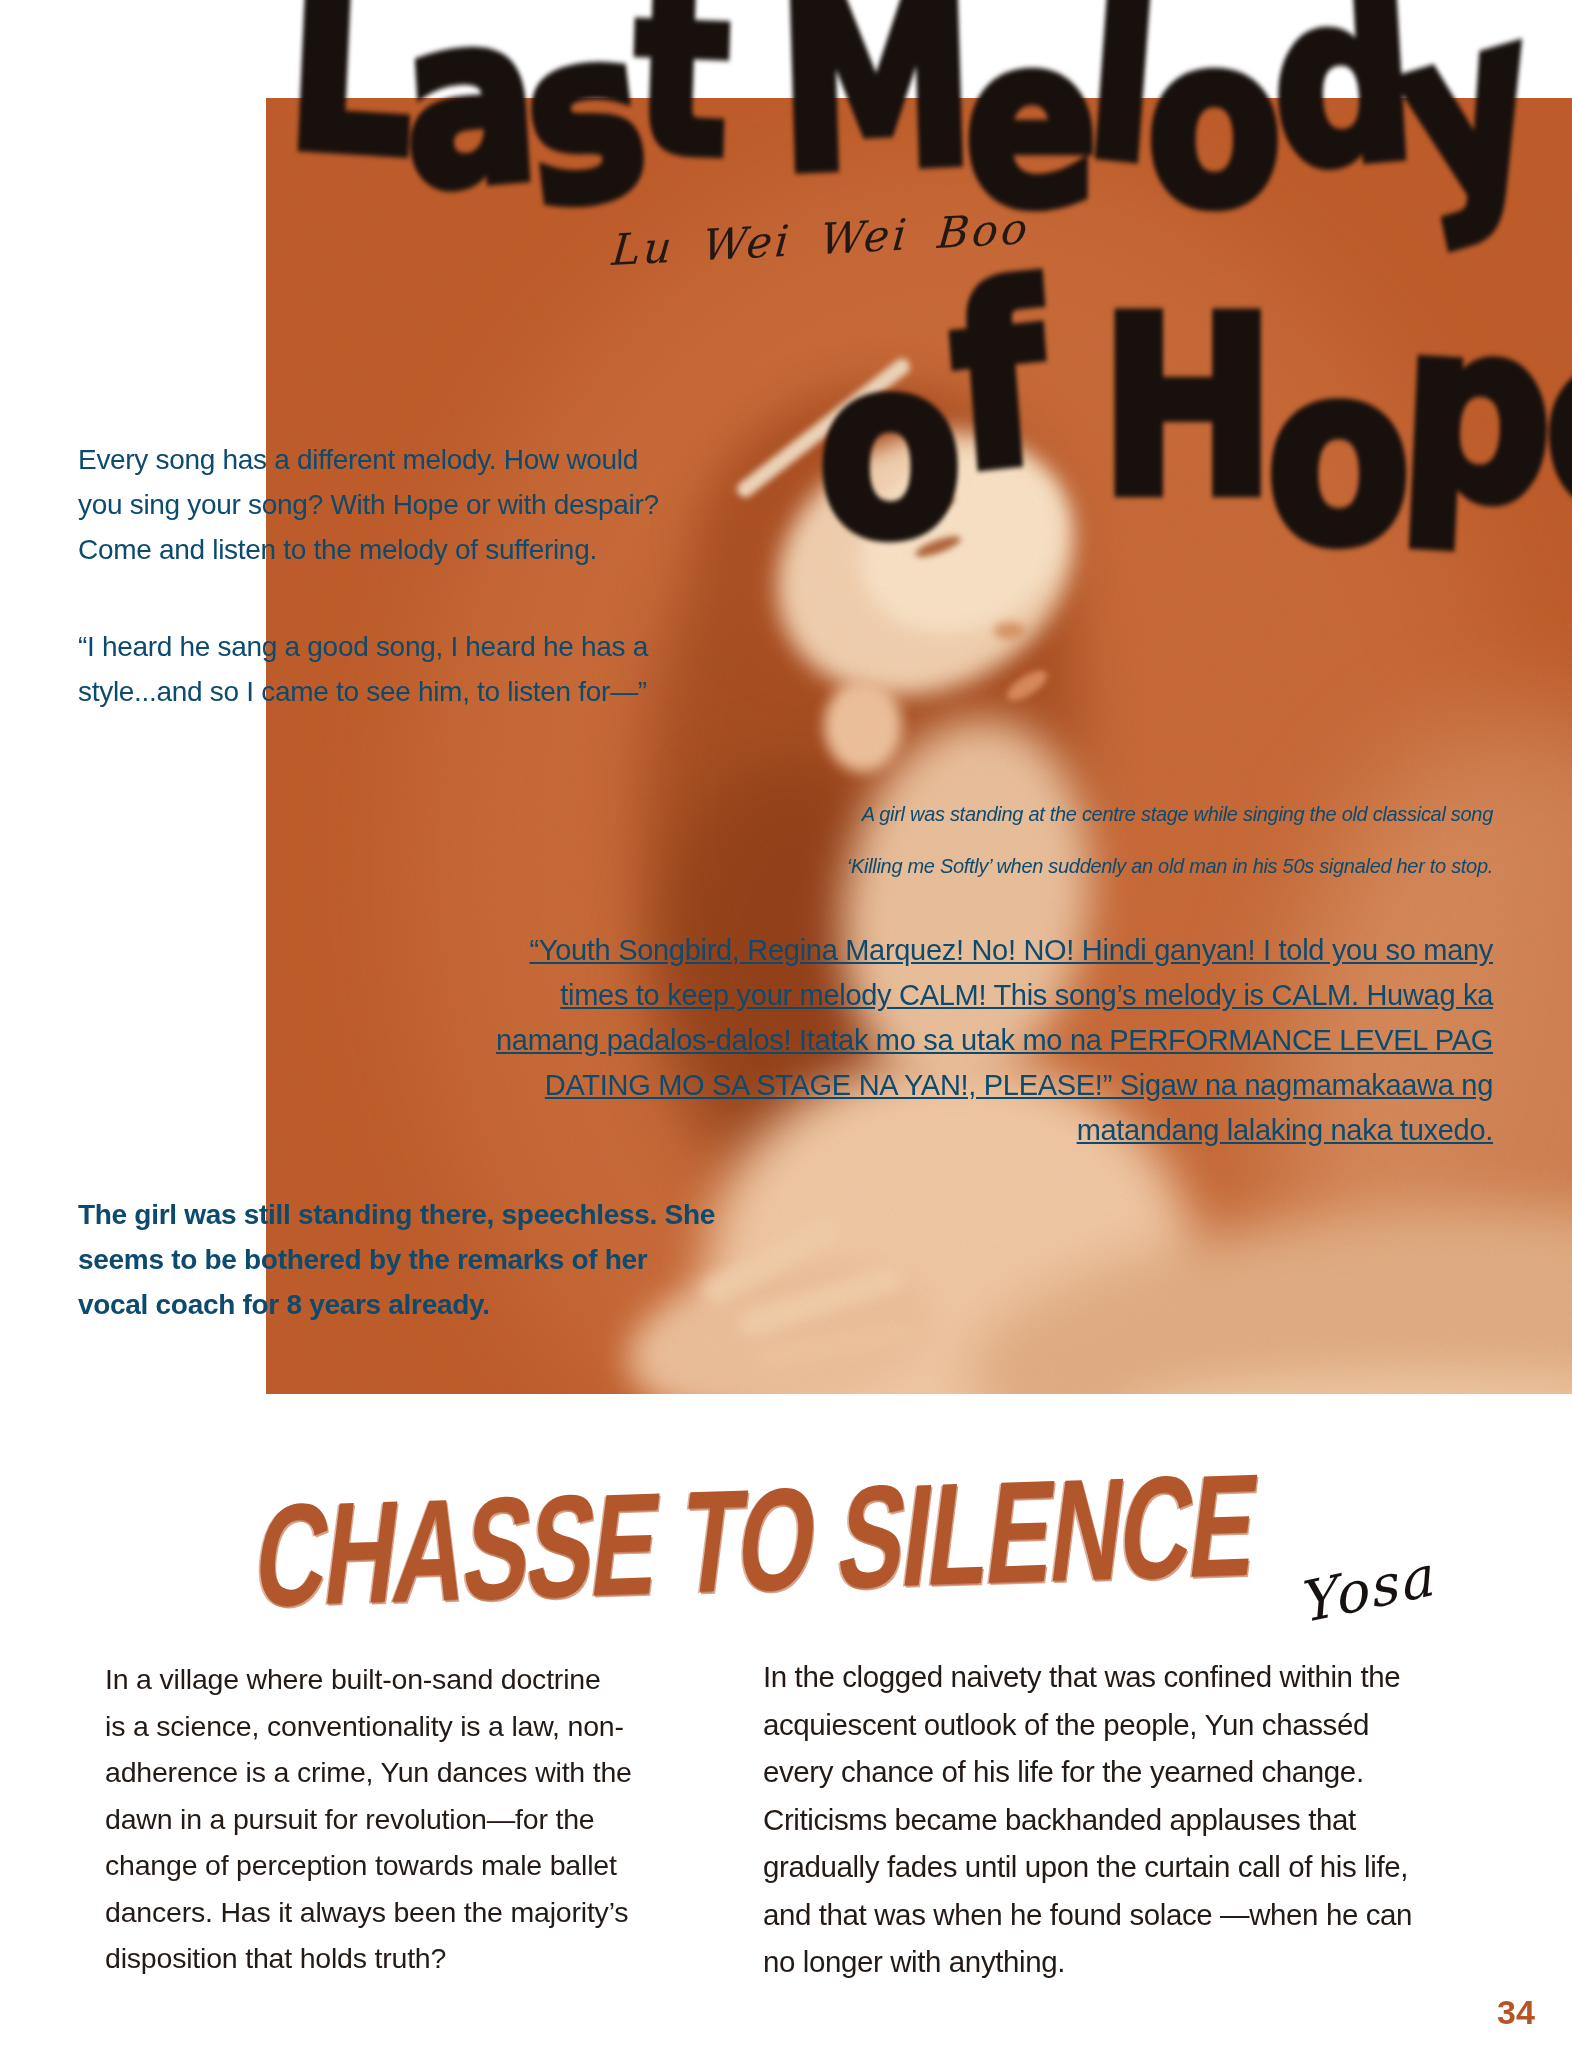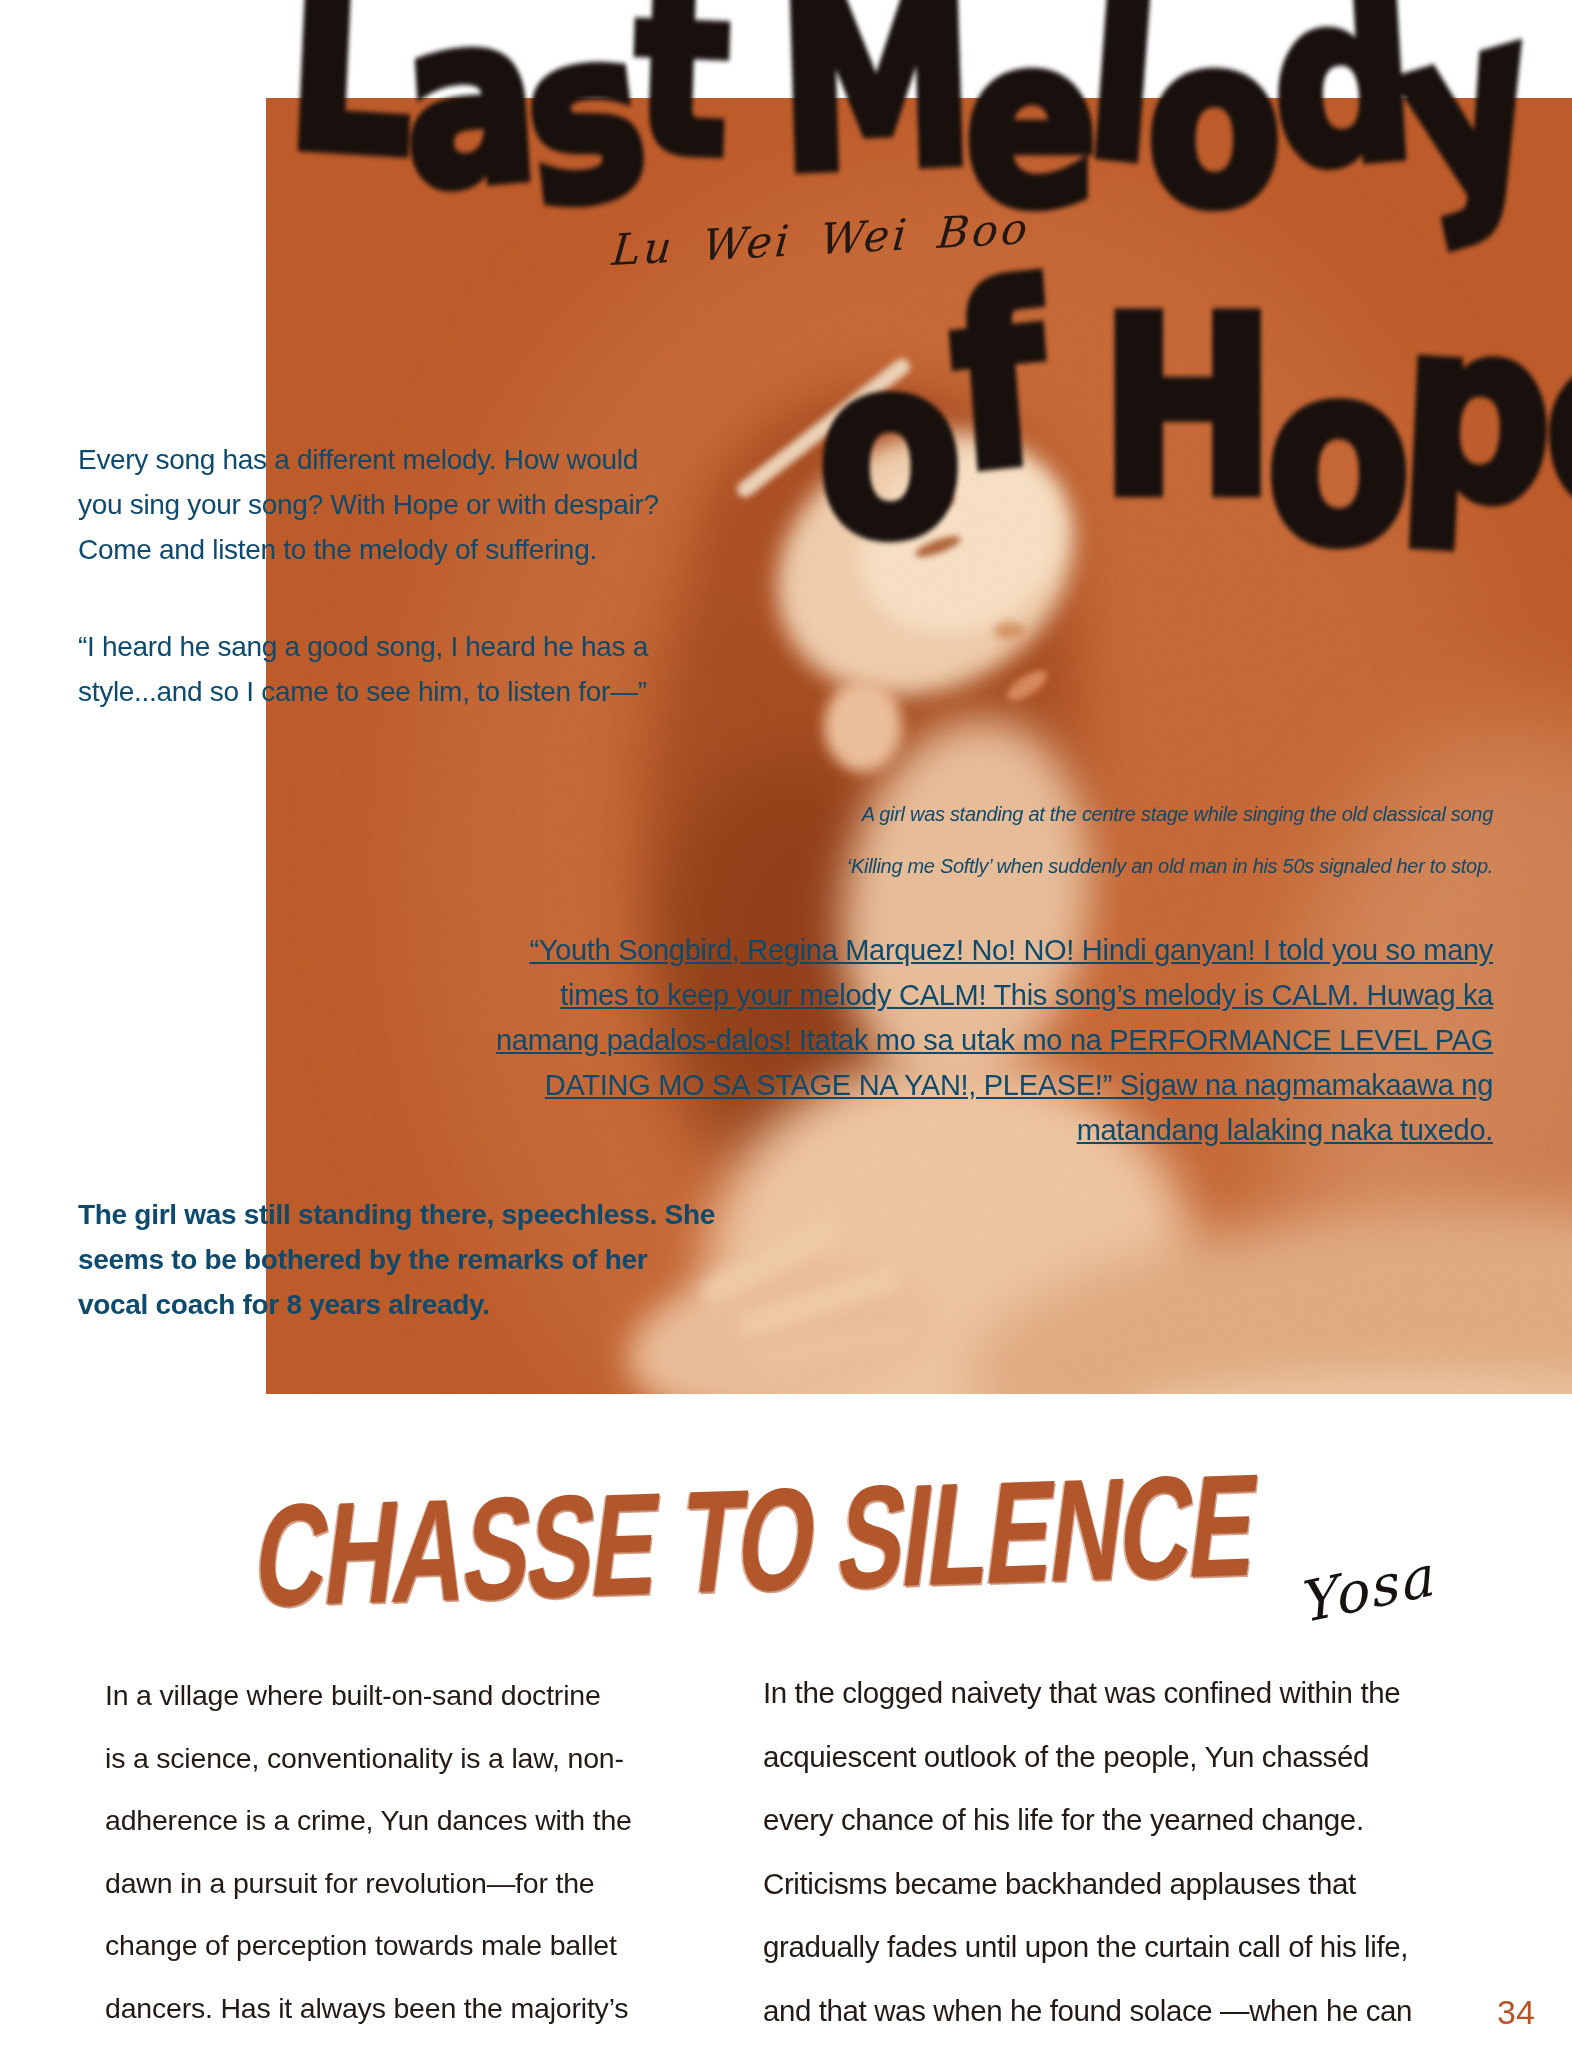--- a/index.html
+++ b/index.html
@@ -80,25 +80,25 @@
 
   
   .brush{
     position:absolute;left:268px;top:1472px;z-index:8;
     font-family:"Liberation Sans",sans-serif;font-weight:900;
     font-size:126px;letter-spacing:-2px;color:#b2562c;white-space:nowrap;
     transform:rotate(-1.8deg) skewX(-9deg) scaleX(0.78) scaleY(1.15);transform-origin:left top;
     text-shadow:2px 2px 0 rgba(178,86,44,.55), -2px 1px 0 rgba(178,86,44,.45);
   }
   .col{position:absolute;color:#241a15;z-index:8;}
-  .col .ln{white-space:nowrap;margin-top:16px;}
+  .col .ln{white-space:nowrap;}
   .colL{left:105px;top:1656px;font-size:28.5px;line-height:46.5px;letter-spacing:-0.2px;}
   .colR{left:763px;top:1653px;font-size:29.5px;line-height:47.5px;letter-spacing:-0.4px;}
 
-  .pageno{position:absolute;left:1497px;top:1993px;font-size:34px;font-weight:400;color:#b65425;z-index:8;}
+  .pageno{position:absolute;left:1497px;top:1993px;font-size:34px;font-weight:700;color:#b65425;z-index:8;}
 </style>
 </head>
 <body>
 
 <div class="feature">
   <div class="ph wash"></div>
   <div class="ph wash2"></div>
   <div class="ph hair1"></div>
   <div class="ph hair2"></div>
   <div class="ph hair3"></div>

